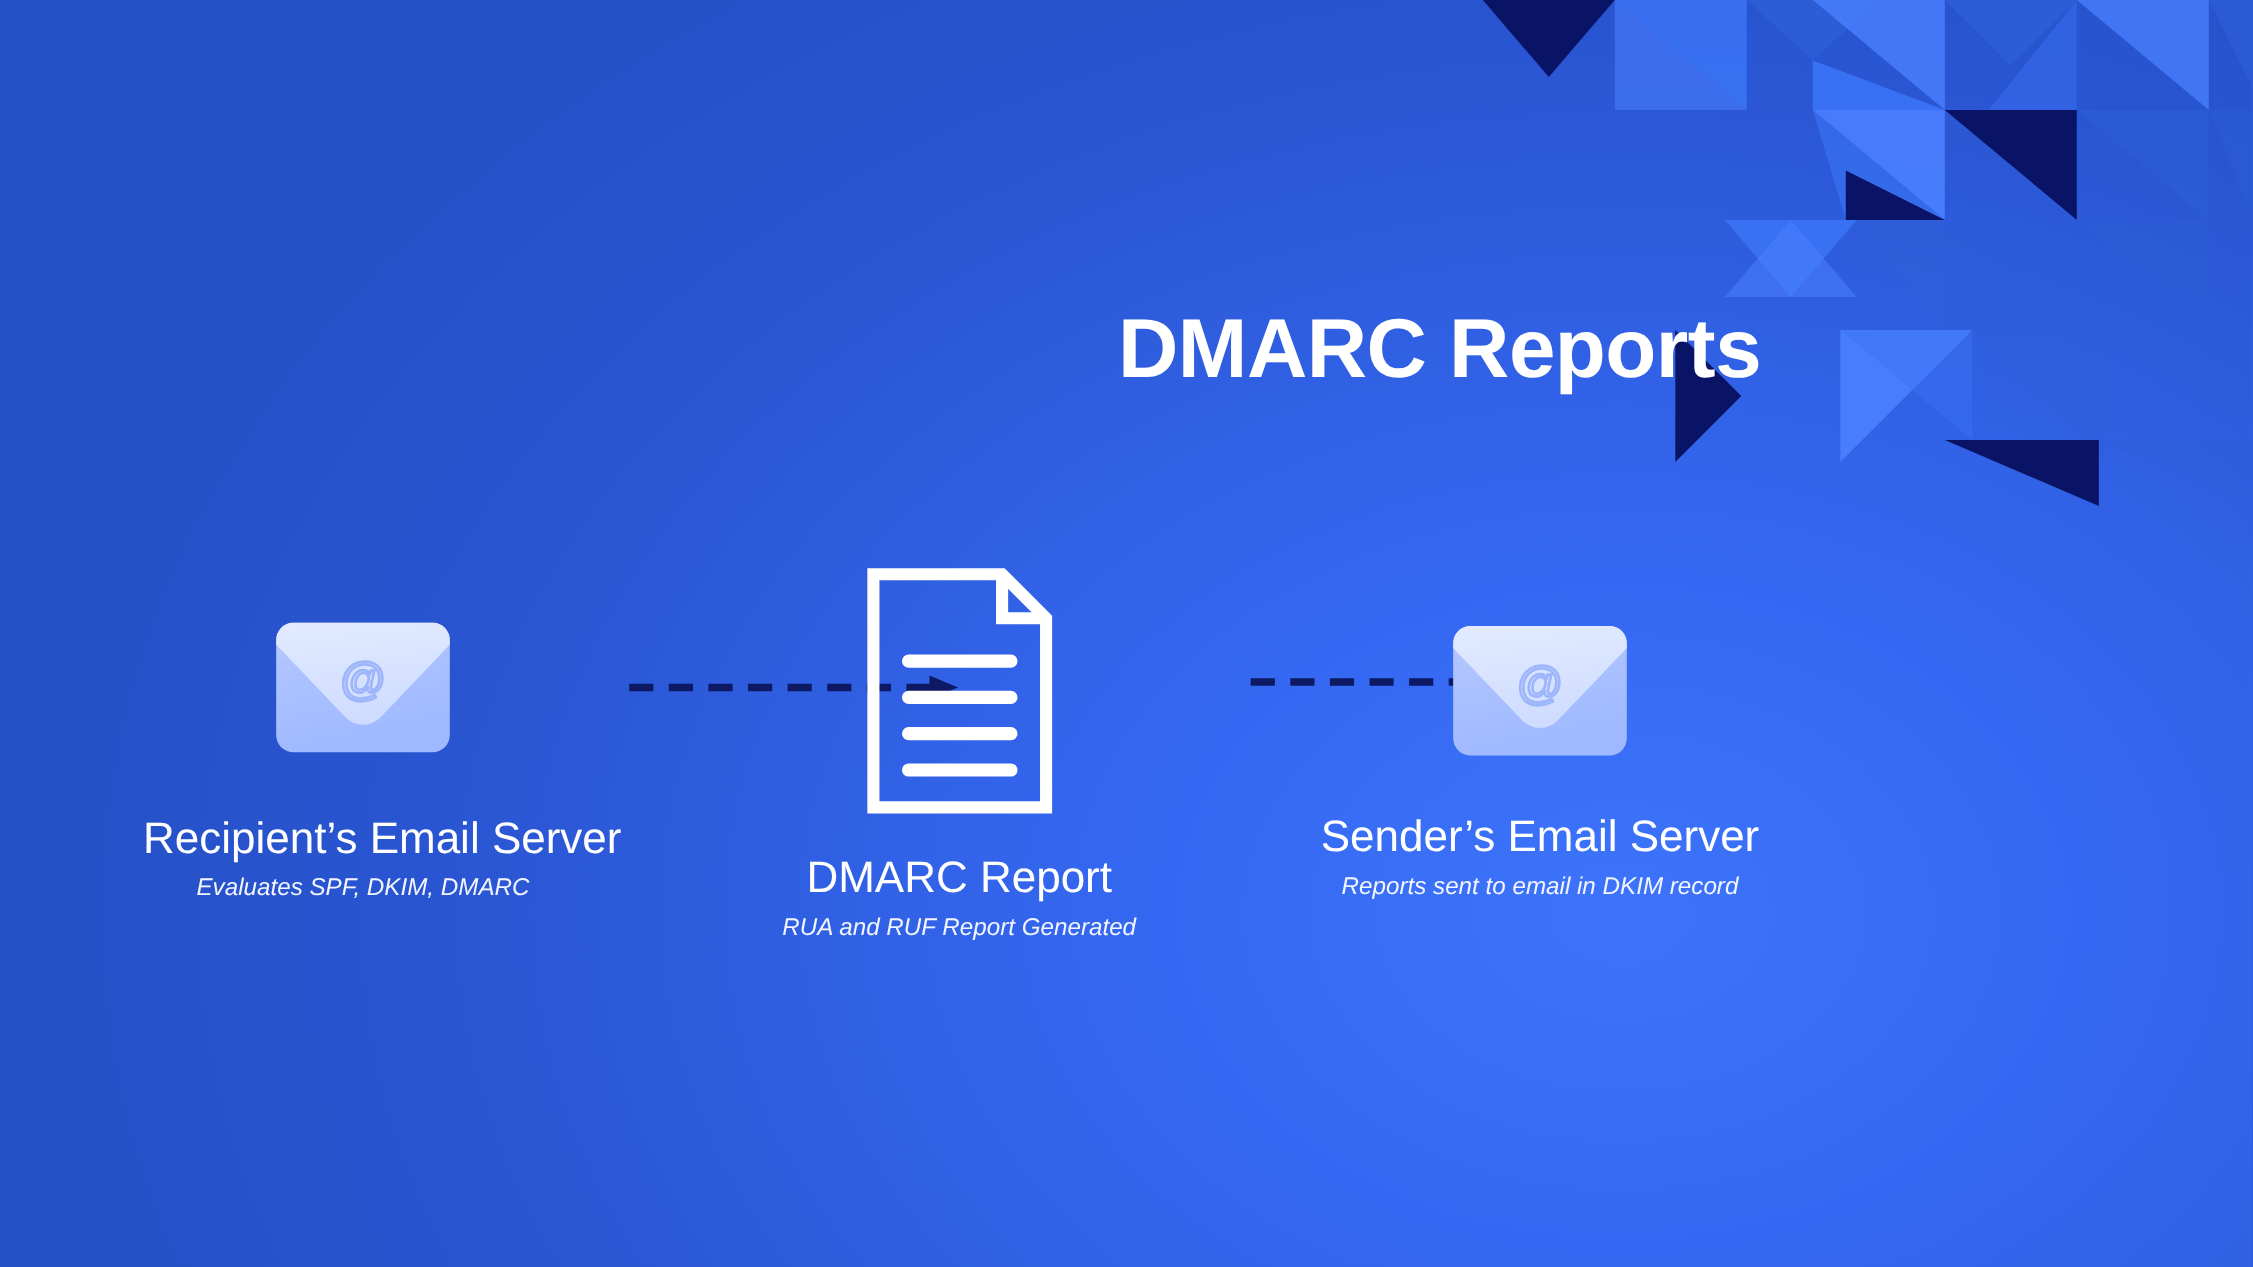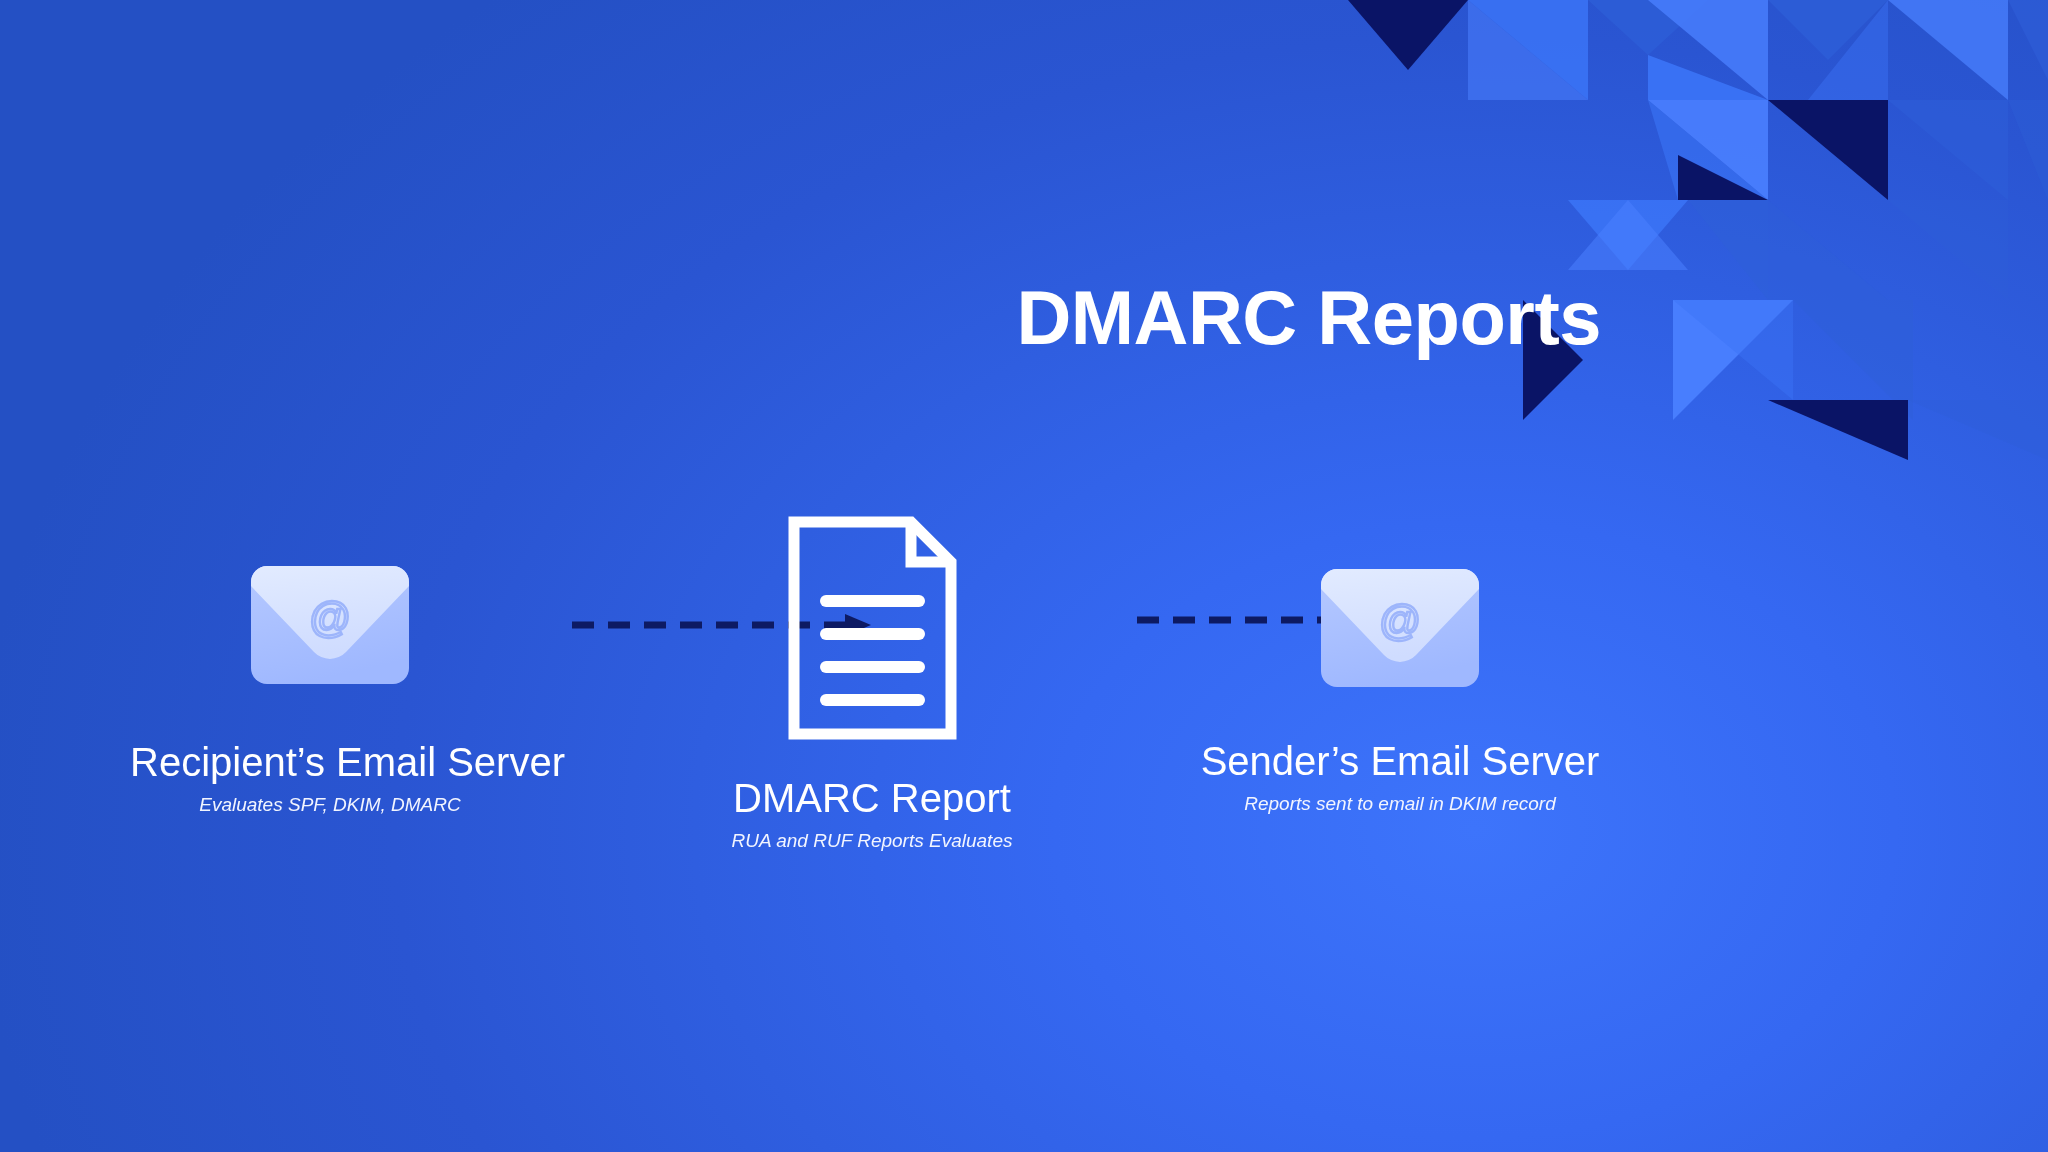--- a/index.html
+++ b/index.html
@@ -64,21 +64,21 @@
 
   .node .caption {
     color: #ffffff;
     font-size: 40px;
     font-weight: 400;
     line-height: 1.25;
     white-space: nowrap;
   }
   .node .subcaption {
     color: #f2f5ff;
-    font-size: 19px;
+    font-size: 22px;
     font-style: italic;
     font-weight: 400;
     line-height: 1.3;
     margin-top: 6px;
     white-space: nowrap;
   }
 
   .icon-wrap {
     display: flex;
     align-items: center;
@@ -186,21 +186,21 @@
           <path d="M126 9 V49 H166" fill="none" stroke="#ffffff" stroke-width="11" stroke-linejoin="miter"></path>
           <g stroke="#ffffff" stroke-width="12" stroke-linecap="round">
             <line x1="41" y1="88" x2="134" y2="88"></line>
             <line x1="41" y1="121" x2="134" y2="121"></line>
             <line x1="41" y1="154" x2="134" y2="154"></line>
             <line x1="41" y1="187" x2="134" y2="187"></line>
           </g>
         </svg>
       </div>
       <div class="caption">DMARC Report</div>
-      <div class="subcaption">RUA and RUF Reports Evaluates</div>
+      <div class="subcaption">RUA and RUF Report Generated</div>
     </div>
 
     <div class="arrow" id="arrow-right">
       <svg width="305" height="30" viewBox="0 0 305 30" aria-hidden="true">
         <line x1="2" y1="15" x2="278" y2="15" stroke="#0d1a63" stroke-width="7" stroke-dasharray="22 14" stroke-linecap="butt"></line>
         <polygon points="275,4 301,15 275,26" fill="#0d1a63"></polygon>
       </svg>
     </div>
 
     <div class="node" id="node-sender">

